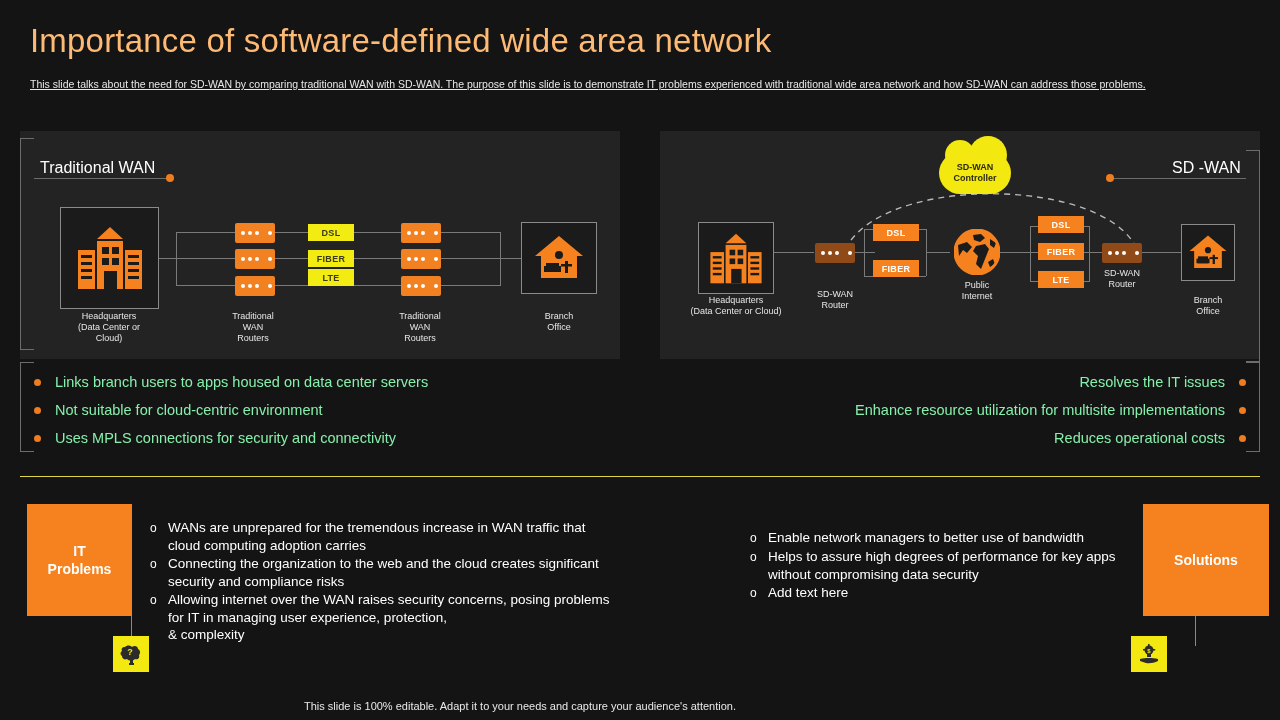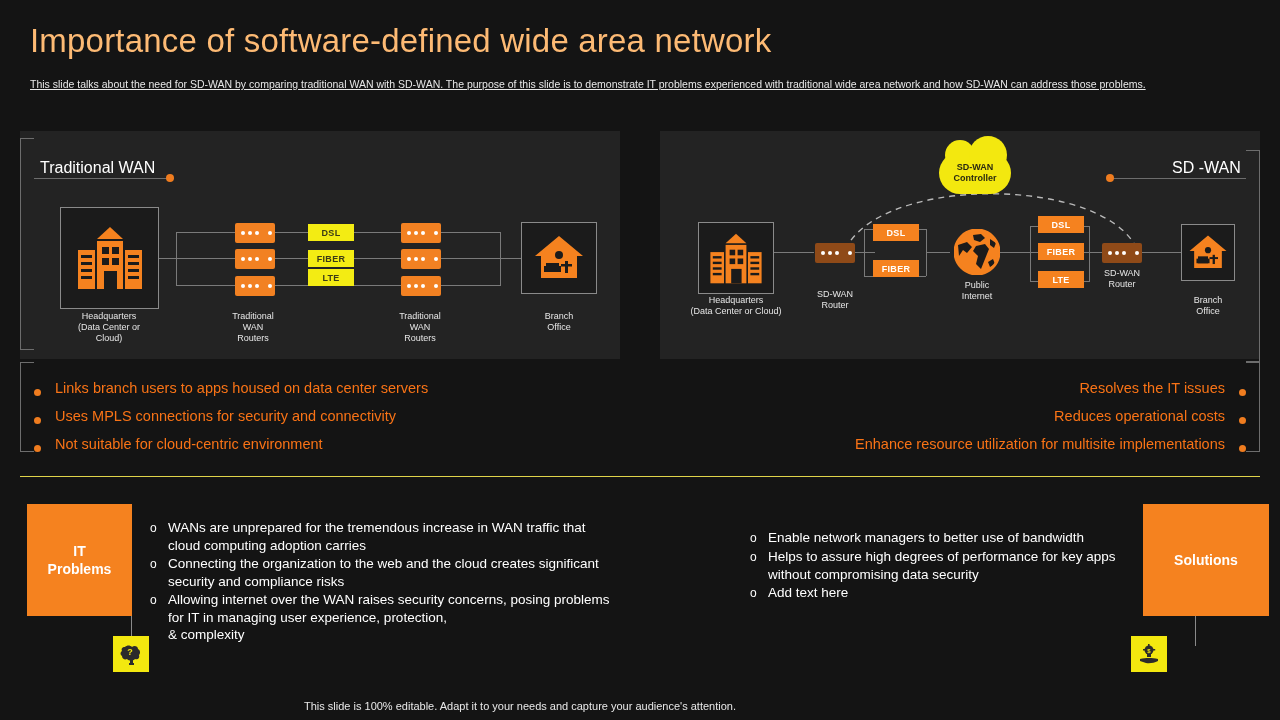--- a/index.html
+++ b/index.html
@@ -195,24 +195,24 @@
   .bullet-frame.right { left: 1246px; top: 362px; border-left: none; }
 
   .bullets {
     position: absolute;
     top: 368px;
   }
   .bullets.left  { left: 34px; width: 600px; text-align: left; }
   .bullets.right { left: 640px; width: 606px; text-align: right; }
   .bullet-row {
     display: flex;
-    align-items: flex-end;
+    align-items: center;
     height: 28px;
     font-size: 14.5px;
-    color: #f97316;
+    color: #86efac;
   }
   .bullets.right .bullet-row { justify-content: flex-end; }
   .bullet-dot {
     width: 7px; height: 7px;
     border-radius: 50%;
     background: #ef7c1f;
     flex: 0 0 auto;
   }
   .bullets.left  .bullet-dot { margin-right: 14px; }
   .bullets.right .bullet-dot { margin-left: 14px; }
@@ -512,39 +512,39 @@
   <div class="bullet-frame left"></div>
   <div class="bullet-frame right"></div>
 
   <div class="bullets left">
     <div class="bullet-row">
       <span class="bullet-dot"></span>
       <span>Links branch users to apps housed on data center servers</span>
     </div>
     <div class="bullet-row">
       <span class="bullet-dot"></span>
-      <span>Uses MPLS connections for security and connectivity</span>
+      <span>Not suitable for cloud-centric environment</span>
     </div>
     <div class="bullet-row">
       <span class="bullet-dot"></span>
-      <span>Not suitable for cloud-centric environment</span>
+      <span>Uses MPLS connections for security and connectivity</span>
     </div>
   </div>
 
   <div class="bullets right">
     <div class="bullet-row">
       <span>Resolves the IT issues</span>
       <span class="bullet-dot"></span>
     </div>
     <div class="bullet-row">
+      <span>Enhance resource utilization for multisite implementations</span>
+      <span class="bullet-dot"></span>
+    </div>
+    <div class="bullet-row">
       <span>Reduces operational costs</span>
-      <span class="bullet-dot"></span>
-    </div>
-    <div class="bullet-row">
-      <span>Enhance resource utilization for multisite implementations</span>
       <span class="bullet-dot"></span>
     </div>
   </div>
 
   <div class="divider"></div>
 
   <div class="cat-box cat-left">IT
 Problems</div>
   <div class="stem" style="left:131px; top:616px; height:30px;"></div>
   <div class="icon-tile" style="left:113px; top:636px;">

